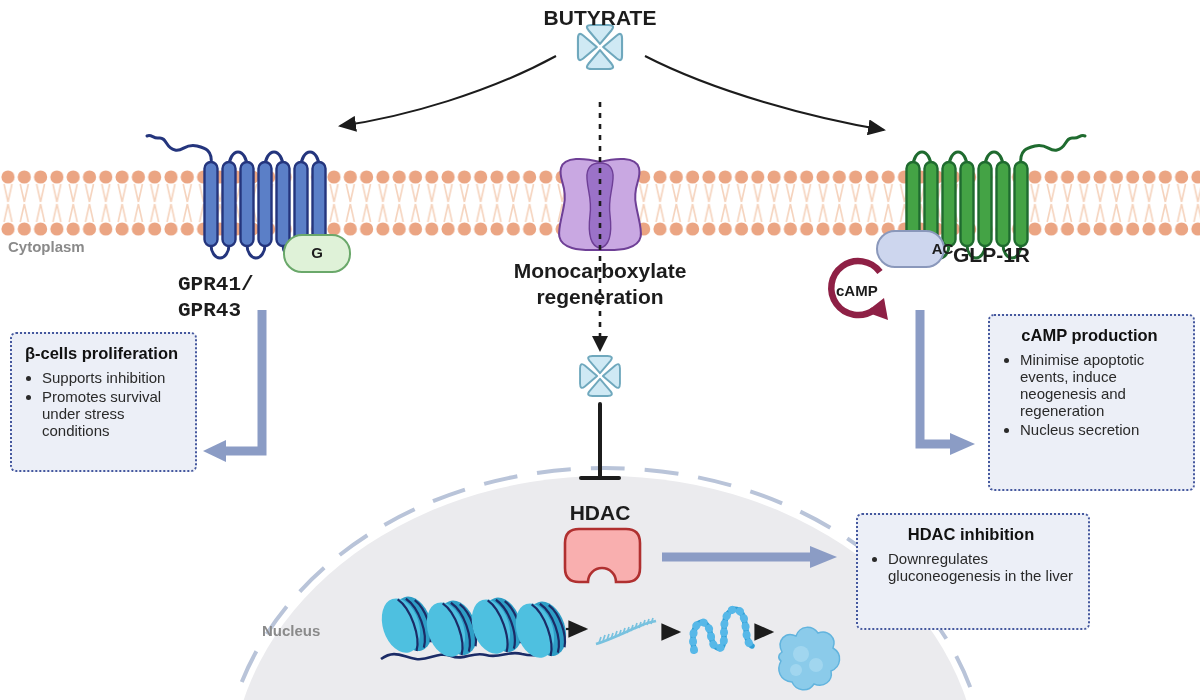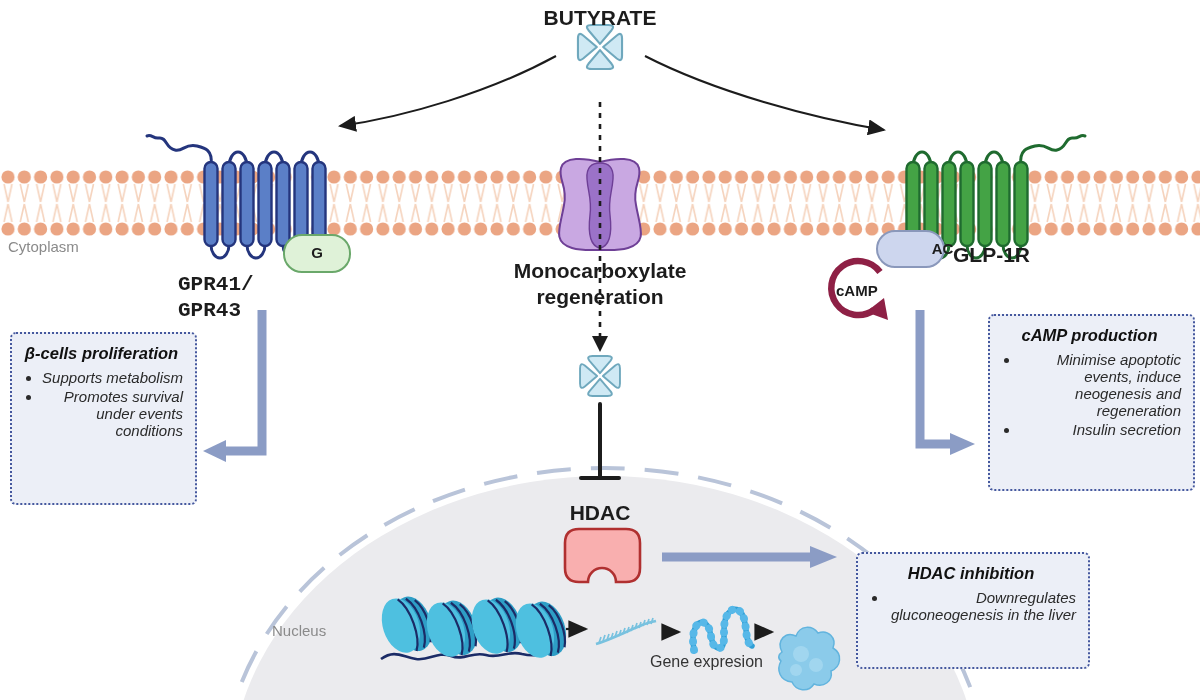--- a/index.html
+++ b/index.html
@@ -1,27 +1,27 @@
 <!DOCTYPE html>
 <html><head>
 <meta charset="utf-8">
 <style>
   html,body{margin:0;padding:0;background:#fff;}
   #diagram{position:relative;width:1200px;height:700px;overflow:hidden;background:#fff;
     font-family:"Liberation Sans",sans-serif;color:#1a1a1a;}
   svg.layer{position:absolute;left:0;top:0;}
-  .lbl{position:absolute;line-height:1.25;}
+  .lbl{position:absolute;line-height:1.25;font-weight:bold;}
   .center{text-align:center;}
   .gray{color:#8a8a8a;font-size:15px;}
   .biglbl{font-size:21px;font-weight:bold;color:#1c1c1c;}
   .pill-lbl{font-size:15px;font-weight:bold;color:#1c1c1c;}
   .infobox{position:absolute;background:#eceff7;border:2px dotted #45589e;border-radius:6px;
-    padding:8px 12px 6px 8px;box-sizing:border-box;font-style:italic;}
+    padding:8px 12px 6px 8px;box-sizing:border-box;}
   .infobox h3{margin:2px 0 6px 0;font-size:16.5px;text-align:center;color:#111;}
-  .infobox ul{margin:0;padding-left:22px;text-align:right;}
+  .infobox ul{margin:0;padding-left:22px;}
   .infobox li{font-size:15px;margin-bottom:2px;color:#2a2a2a;}
 </style>
 </head>
 <body>
 
 <div id="diagram">
 
   <svg class="layer" width="1200" height="700" viewBox="0 0 1200 700">
     <defs>
       <pattern id="lipid" x="0" y="168" width="16.3" height="70" patternUnits="userSpaceOnUse">
@@ -212,40 +212,39 @@
   <div class="lbl biglbl center" style="left:505px;top:258px;width:190px;">Monocarboxylate regeneration</div>
 
   <div class="lbl pill-lbl center" style="left:877px;top:240px;width:67px;padding-left:32px;">AC</div>
 
   <div class="lbl biglbl" style="left:953px;top:242px;text-align:right;">GLP-1R</div>
 
   <div class="lbl pill-lbl" style="left:836px;top:282px;text-align:center;">cAMP</div>
 
   <div class="lbl biglbl center" style="left:555px;top:500px;width:90px;">HDAC</div>
 
-  <div class="lbl gray" style="left:272px;top:622px;text-align:center;">Nucleus</div>
-
-  <div class="lbl" style="left:650px;top:652px;width:170px;font-size:16px;color:#333;">Gene expresion</div>
-
-  <div class="infobox" style="left:10px;top:332px;width:187px;height:173px;">
+  <div class="lbl gray" style="left:262px;top:622px;text-align:center;">Nucleus</div>
+
+
+  <div class="infobox" style="left:10px;top:332px;width:187px;height:140px;">
     <h3>β-cells proliferation</h3>
     <ul>
-      <li>Supports metabolism</li>
-      <li>Promotes survival under events conditions</li>
+      <li>Supports inhibition</li>
+      <li>Promotes survival under stress conditions</li>
     </ul>
   </div>
 
   <div class="infobox" style="left:988px;top:314px;width:207px;height:177px;">
     <h3>cAMP production</h3>
     <ul>
       <li>Minimise apoptotic events, induce neogenesis and regeneration</li>
-      <li>Insulin secretion</li>
+      <li>Nucleus secretion</li>
     </ul>
   </div>
 
-  <div class="infobox" style="left:856px;top:552px;width:234px;height:117px;">
+  <div class="infobox" style="left:856px;top:513px;width:234px;height:117px;">
     <h3>HDAC inhibition</h3>
     <ul>
       <li>Downregulates gluconeogenesis in the liver</li>
     </ul>
   </div>
 
 </div>
 
 </body></html>

